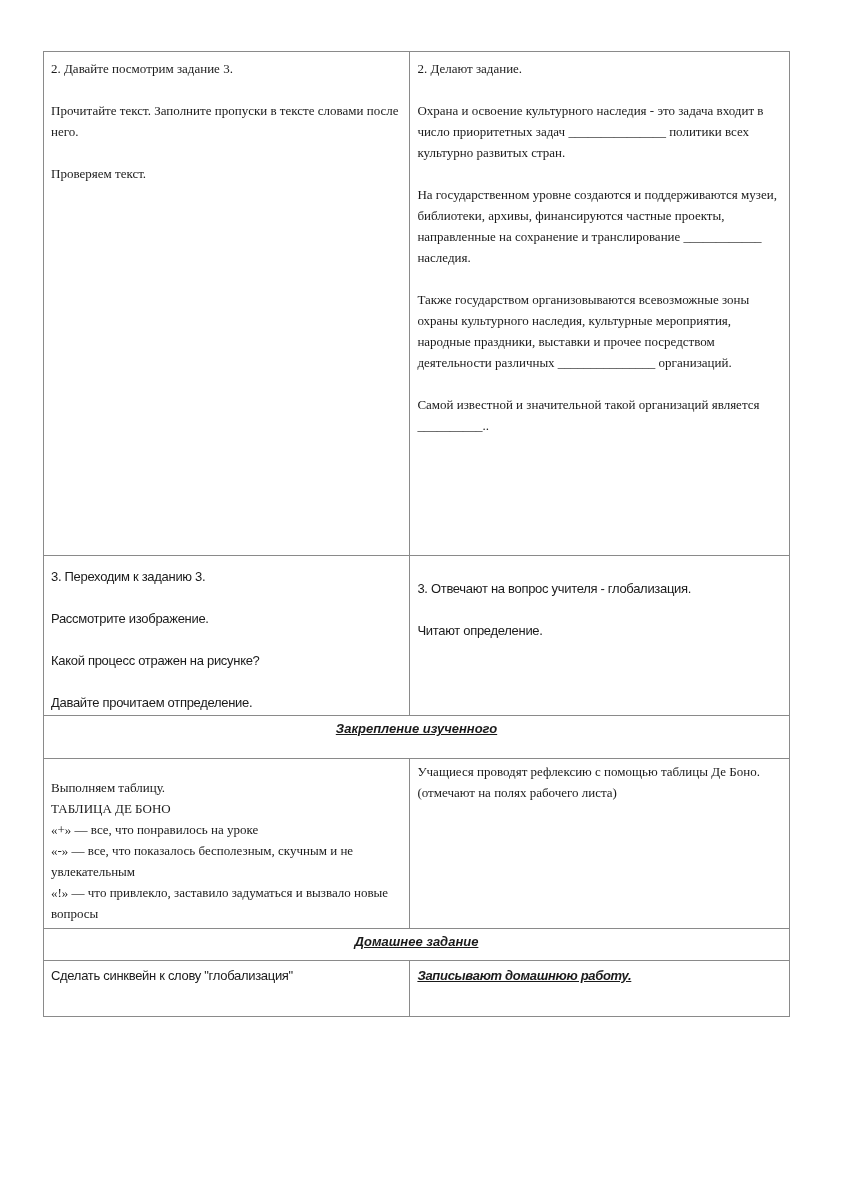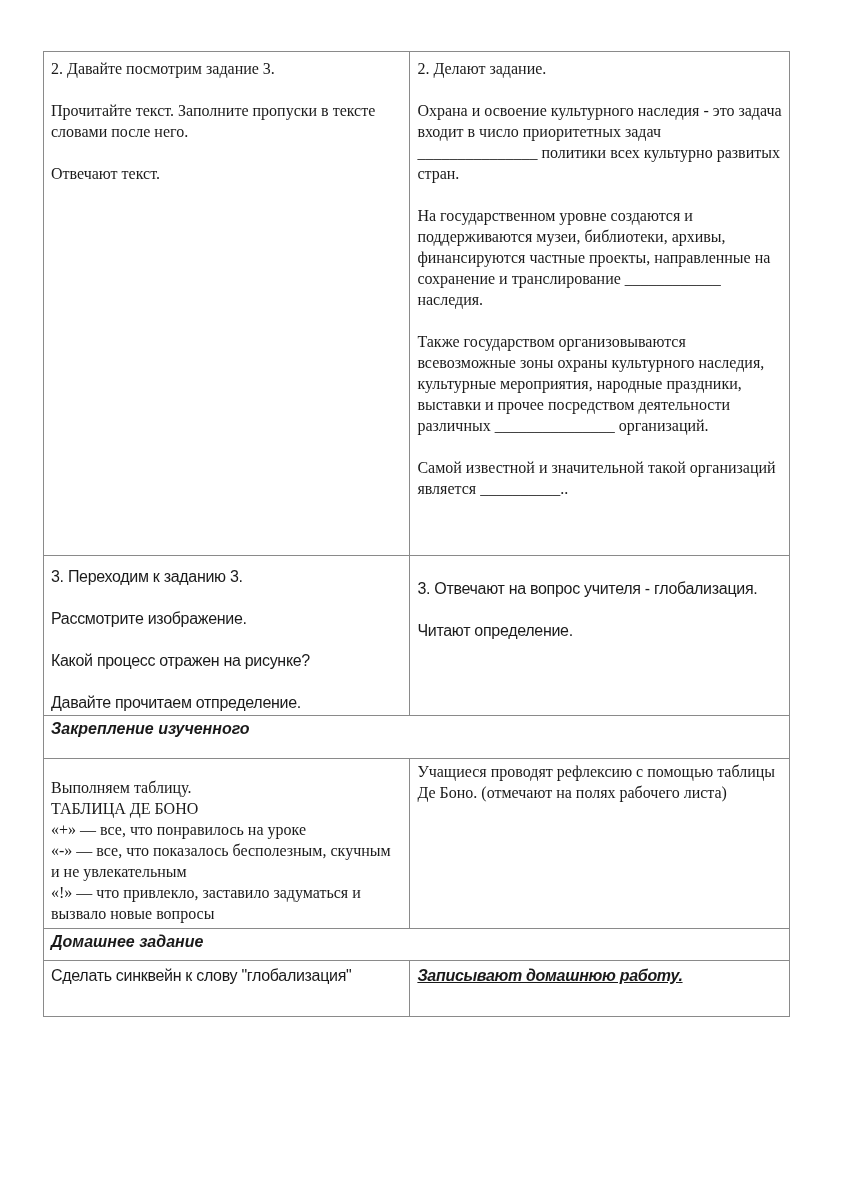--- a/index.html
+++ b/index.html
@@ -1,47 +1,47 @@
 <!DOCTYPE html>
 <html><head>
 <meta charset="utf-8">
 <style>
   html, body { margin:0; padding:0; background:#ffffff; }
   body { width:850px; height:1200px; position:relative; overflow:hidden;
          font-family:"Liberation Serif", "DejaVu Serif", serif; color:#1a1a1a; }
   .page-table { position:absolute; left:43px; top:51px; width:747px;
                 border-collapse:collapse; table-layout:fixed; }
   .page-table td { border:1.5px solid #8a8a8a; vertical-align:top; padding:6px 7px 0 7px;
-                   font-size:16px; line-height:21px; }
+                   font-size:13px; line-height:21px; }
   .col-left { width:360px; }
   .col-right { width:373px; }
   p { margin:0; }
   .gap { height:21px; }
-  .sec td { font-family:"Liberation Sans Narrow","Liberation Sans",sans-serif;
-            font-weight:bold; font-style:italic; padding-top:2px; }
+  .sec td { text-align:center; font-family:"Liberation Sans Narrow","Liberation Sans",sans-serif;
+            font-weight:bold; font-style:italic; text-decoration:underline; padding-top:2px; }
   .narrow { font-family:"Liberation Sans","DejaVu Sans",sans-serif; font-size:15px; letter-spacing:-0.3px; }
   .bold-it { font-weight:bold; font-style:italic; text-decoration:underline; }
 </style>
 </head>
 <body>
 
 <table class="page-table">
   <colgroup>
       <col class="col-left">
       <col class="col-right">
     </colgroup>
 
   <tbody>
       <tr style="height:504px;">
     <td>
       <p>2. Давайте посмотрим задание 3.</p>
       <div class="gap"></div>
       <p>Прочитайте текст. Заполните пропуски в тексте словами после него.</p>
       <div class="gap"></div>
-      <p>Отвечают текст.</p>
+      <p>Проверяем текст.</p>
     </td>
     <td>
       <p>2. Делают задание.</p>
       <div class="gap"></div>
       <p>Охрана и освоение культурного наследия - это задача входит в число приоритетных задач _______________ политики всех культурно развитых стран.</p>
       <div class="gap"></div>
       <p>На государственном уровне создаются и поддерживаются музеи, библиотеки, архивы, финансируются частные проекты, направленные на сохранение и транслирование ____________ наследия.</p>
       <div class="gap"></div>
       <p>Также государством организовываются всевозможные зоны охраны культурного наследия, культурные мероприятия, народные праздники, выставки и прочее посредством деятельности различных _______________ организаций.</p>
       <div class="gap"></div>

